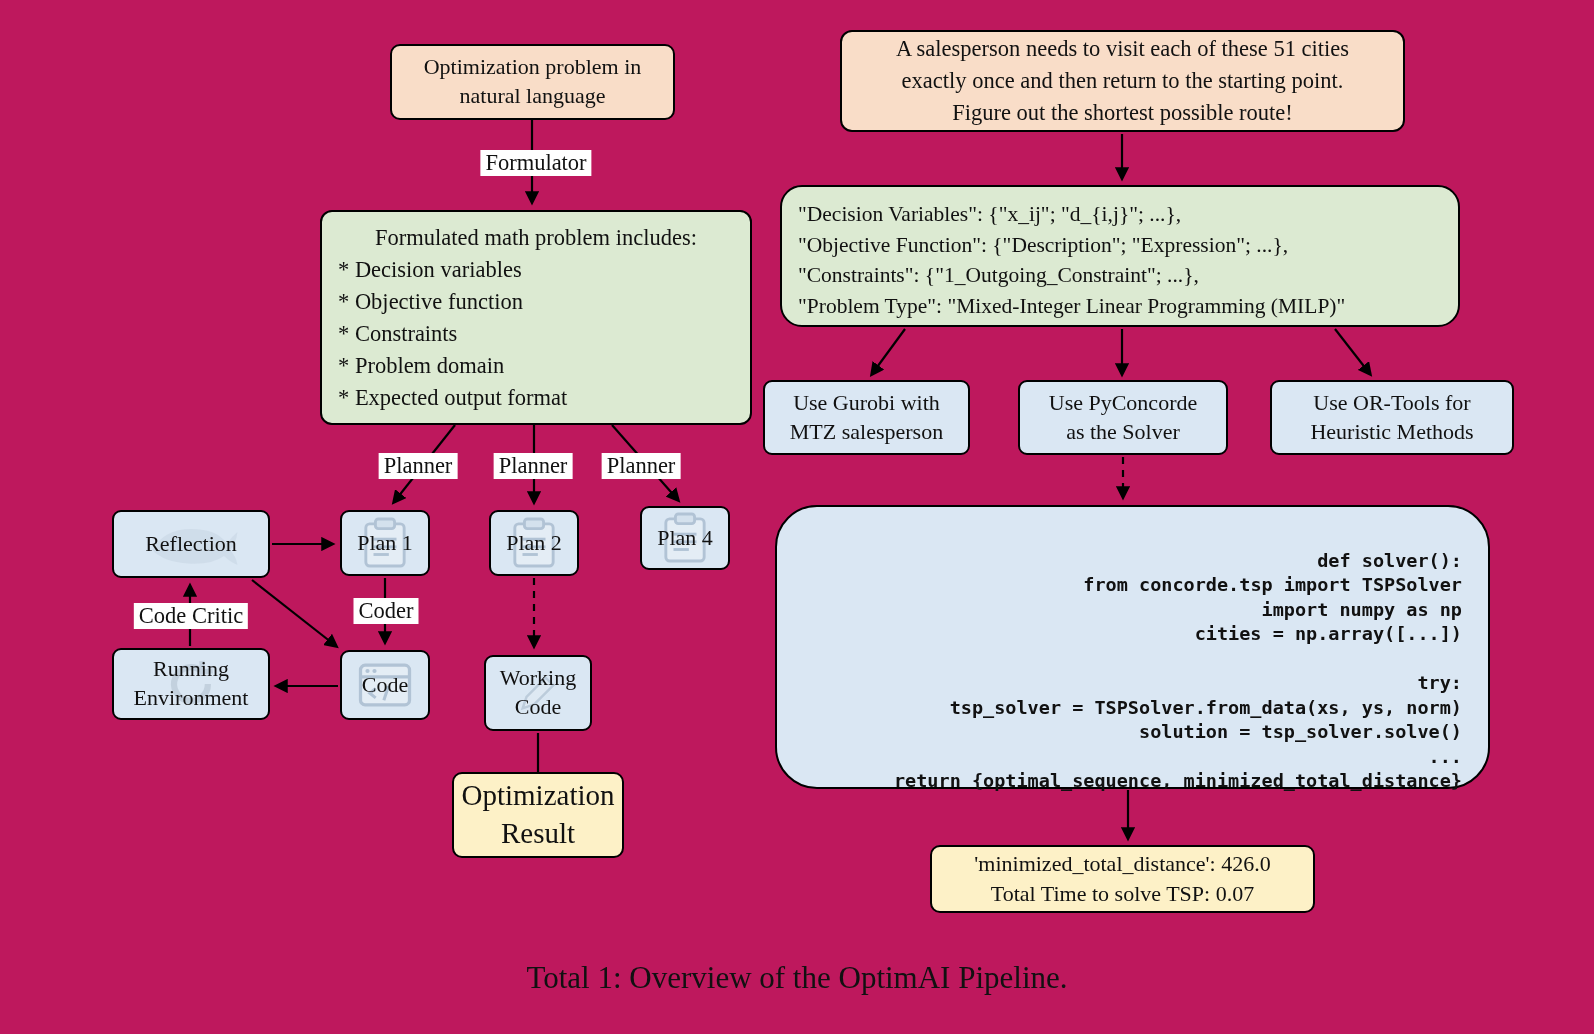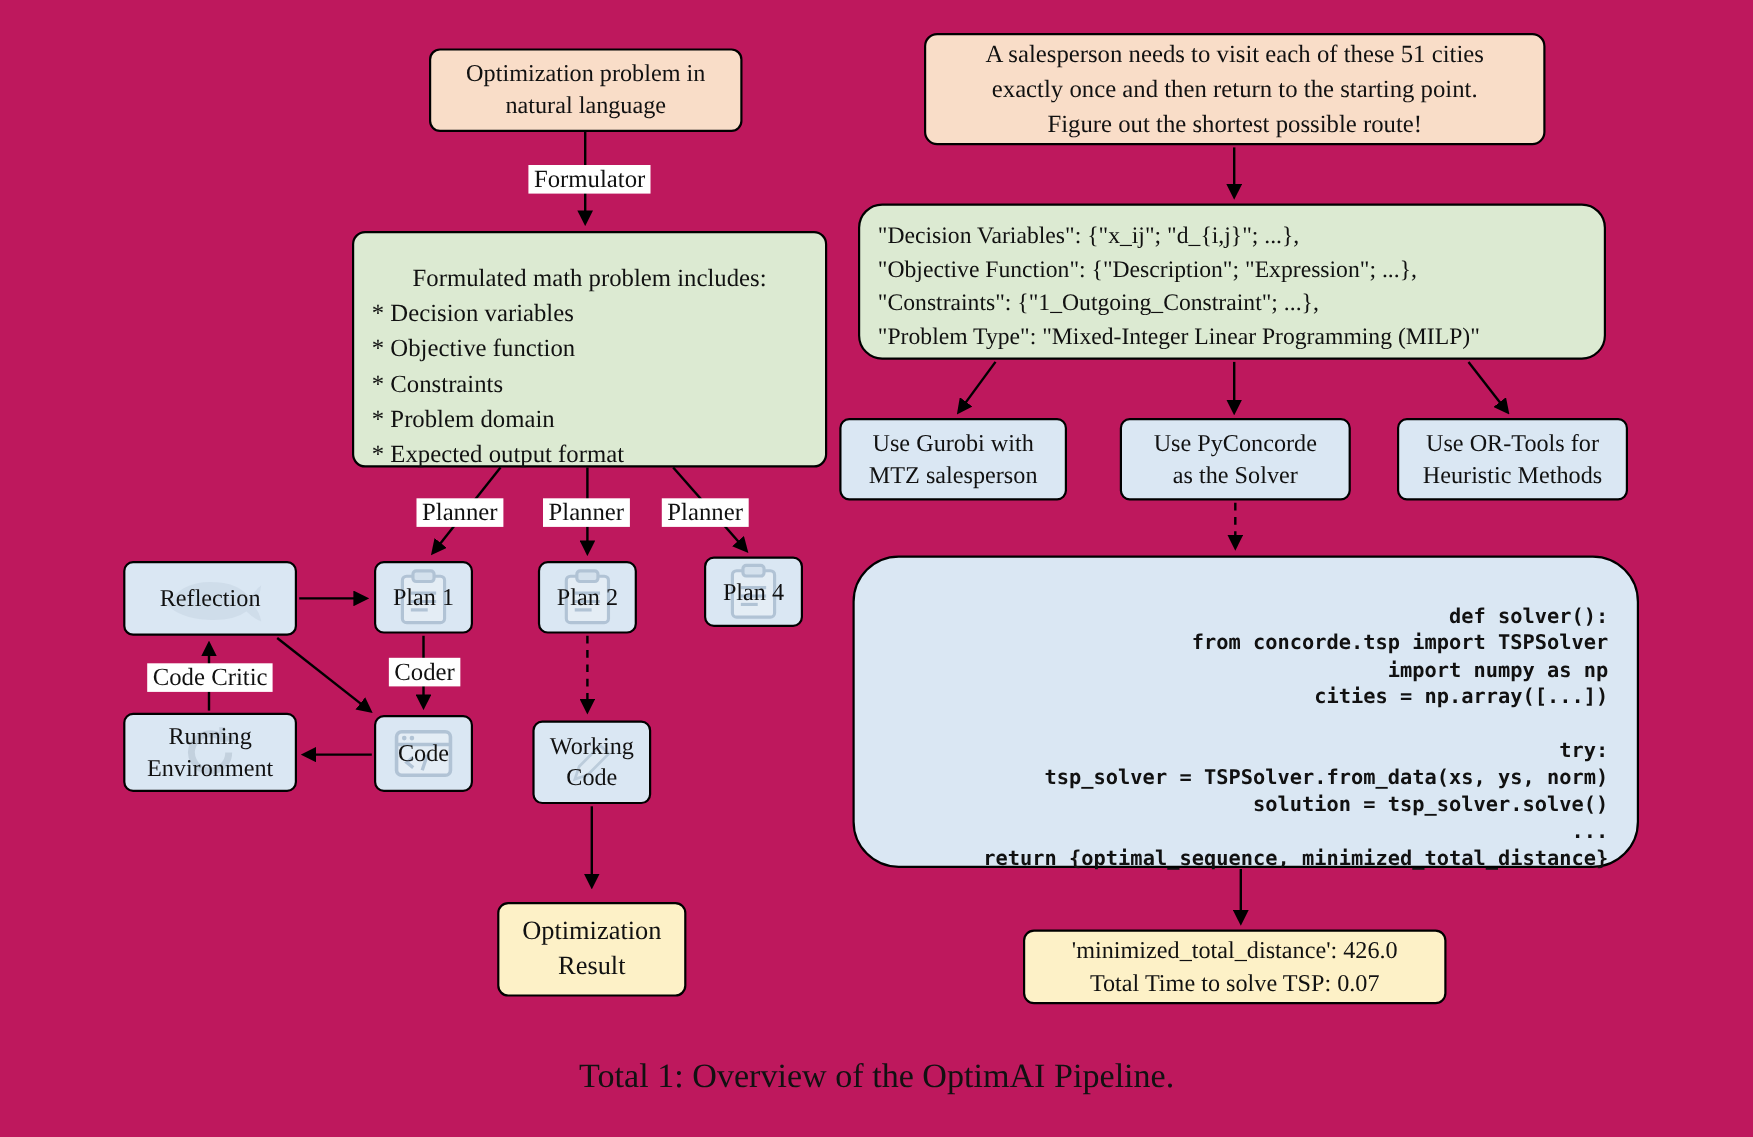--- a/index.html
+++ b/index.html
@@ -10,21 +10,21 @@
   .box { position:absolute; border:2.2px solid #000; display:flex; flex-direction:column;
          align-items:center; justify-content:center; text-align:center;
          font-size:22px; line-height:1.3; z-index:2; }
   .peach  { background:#f9ddc8; border-radius:10px; }
   .green  { background:#dcead2; border-radius:12px; }
   .blue   { background:#dae7f3; border-radius:9px; }
   .yellow { background:#fdf1c7; border-radius:10px; }
   .multiline { white-space:pre-line; position:relative; z-index:1; }
   .edge-label { position:absolute; transform:translate(-50%,-50%); background:#fff;
                 padding:0 5px; font-size:22.5px; z-index:3; white-space:nowrap; }
-  .math-box { display:block; text-align:left; padding:25px 16px; font-size:22.5px; line-height:32px;font-family:Liberation Serif, serif; }
+  .math-box { display:block; text-align:left; padding:10px 16px; font-size:22.5px; line-height:32px;font-family:Liberation Serif, serif; }
   .math-title { text-align:center; }
   .formulated { display:block; text-align:left; padding:12px 16px; font-size:21.5px;
                 line-height:30.5px; border-radius:22px; }
   .codebox { display:block; font-family:"DejaVu Sans Mono", monospace; font-weight:bold;
              font-size:18.5px; line-height:24.5px; text-align:right; white-space:pre;
              padding:17px 26px; border-radius:42px; }
   .bg-icon { position:absolute; left:50%; top:50%; transform:translate(-50%,-50%);
              opacity:0.5; z-index:0; }
   .caption { position:absolute; left:0; right:0; top:960px; text-align:center;
              font-size:31px; z-index:2; }
@@ -147,21 +147,21 @@
   </div>
 
   <div class="box blue" style="left:484px; top:655px; width:108px; height:76px;">
     <svg class="bg-icon" viewBox="0 0 24 24" width="46" height="46">
       <path d="M4 20 L6 14 L16 4 L20 8 L10 18 Z" fill="#e3ebf3" stroke="#9fb3c5" stroke-width="1.3"></path>
     </svg>
     <span class="multiline">Working
 Code</span>
   </div>
 
-  <div class="box yellow" style="left:452px; top:820px; width:172px; height:86px; font-size:24px;">
+  <div class="box yellow" style="left:452px; top:772px; width:172px; height:86px; font-size:29px;">
     <span class="multiline">Optimization
 Result</span>
   </div>
 
   <div class="box peach" style="left:840px; top:30px; width:565px; height:102px; border-radius:12px; font-size:22.5px; line-height:32px;">
     <span class="multiline">A salesperson needs to visit each of these 51 cities
 exactly once and then return to the starting point.
 Figure out the shortest possible route!</span>
   </div>
 
@@ -175,21 +175,21 @@
   <div class="box blue" style="left:763px; top:380px; width:207px; height:75px;">
     <span class="multiline">Use Gurobi with
 MTZ salesperson</span>
   </div>
 
   <div class="box blue" style="left:1018px; top:380px; width:210px; height:75px;">
     <span class="multiline">Use PyConcorde
 as the Solver</span>
   </div>
 
-  <div class="box blue" style="left:1270px; top:380px; width:210px; height:75px;">
+  <div class="box blue" style="left:1270px; top:380px; width:244px; height:75px;">
     <span class="multiline">Use OR-Tools for
 Heuristic Methods</span>
   </div>
 
   <div class="box blue codebox" style="left:775px; top:505px; width:715px; height:284px;">
     <span>def solver():
   from concorde.tsp import TSPSolver
   import numpy as np
   cities = np.array([...])
 

